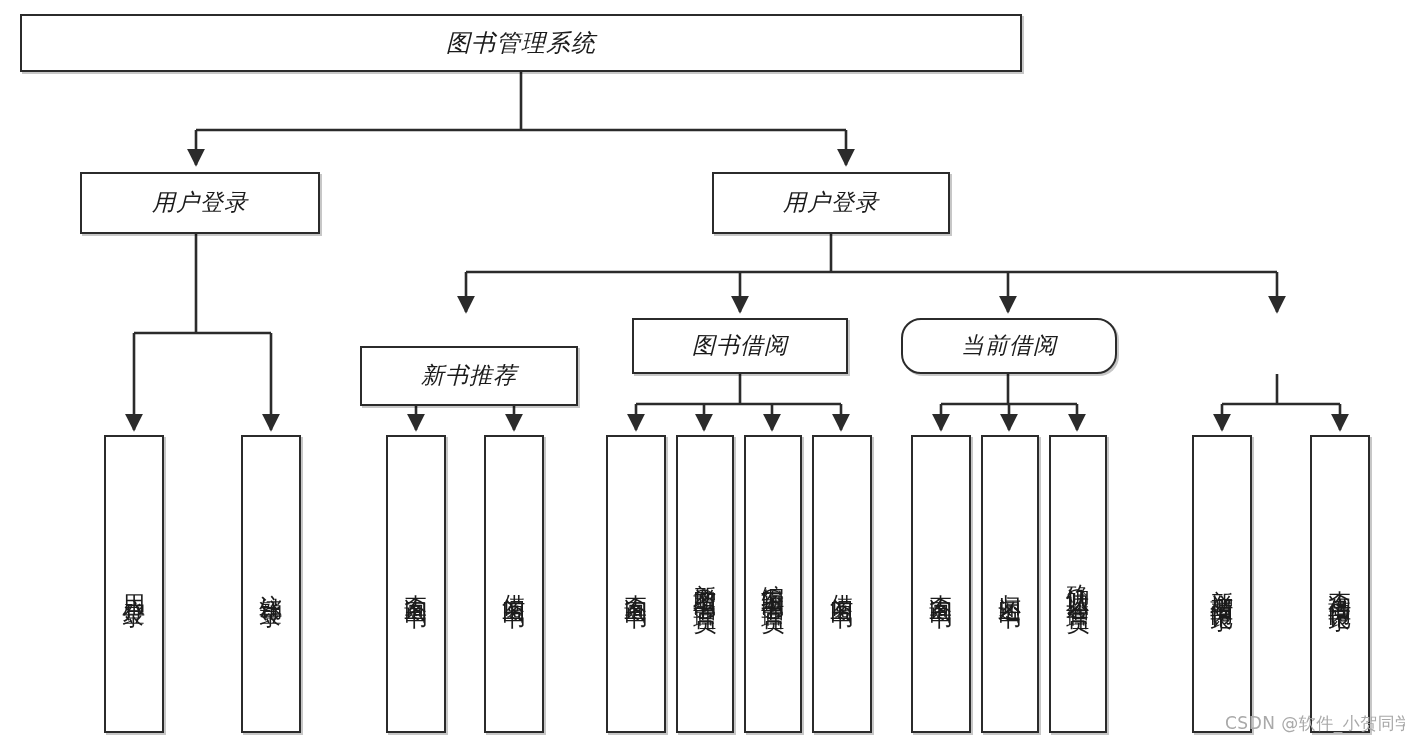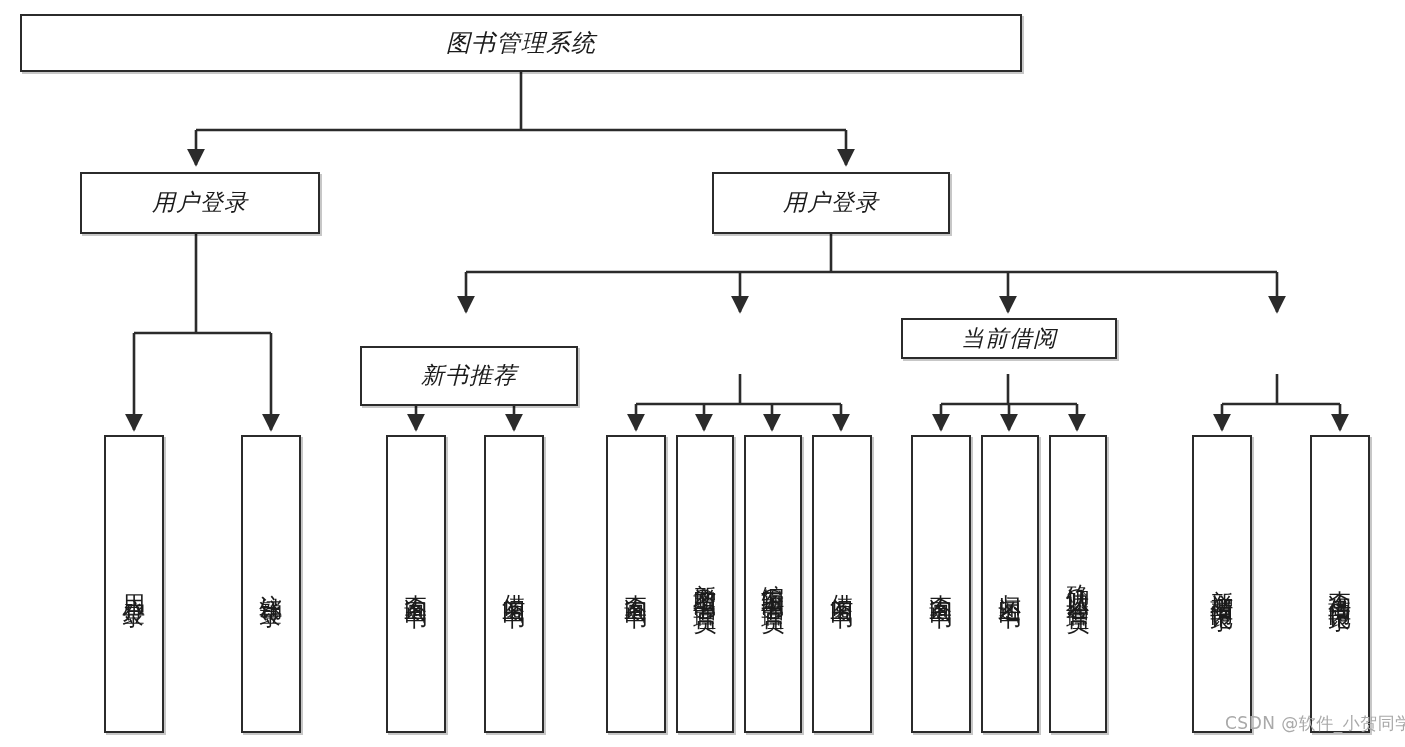--- a/index.html
+++ b/index.html
@@ -123,22 +123,23 @@
   </svg>
 
   <div class="node horiz title" style="left:20px; top:14px; width:1002px; height:58px;">图书管理系统</div>
 
   <div class="node horiz" style="left:80px; top:172px; width:240px; height:62px;">用户登录</div>
 
   <div class="node horiz" style="left:712px; top:172px; width:238px; height:62px;">用户登录</div>
 
   <div class="node horiz" style="left:360px; top:318px; width:218px; height:60px;margin-top:28px;">新书推荐</div>
 
+  <div class="node horiz" style="left:632px; top:318px; width:216px; height:56px;">图书借阅</div>
 
-  <div class="node horiz" style="left:901px; top:318px; width:216px; height:41px;">当前借阅</div>
+  <div class="node horiz" style="left:901px; top:318px; width:216px; height:56px;border-radius:20px;">当前借阅</div>
 
 
   <div class="node vert" style="left:104px; top:435px; width:60px; height:298px;">用户登录</div>
 
   <div class="node vert" style="left:241px; top:435px; width:60px; height:298px;">注销登录</div>
 
   <div class="node vert" style="left:386px; top:435px; width:60px; height:298px;">查询图书</div>
 
   <div class="node vert" style="left:484px; top:435px; width:60px; height:298px;">借阅图书</div>
 

